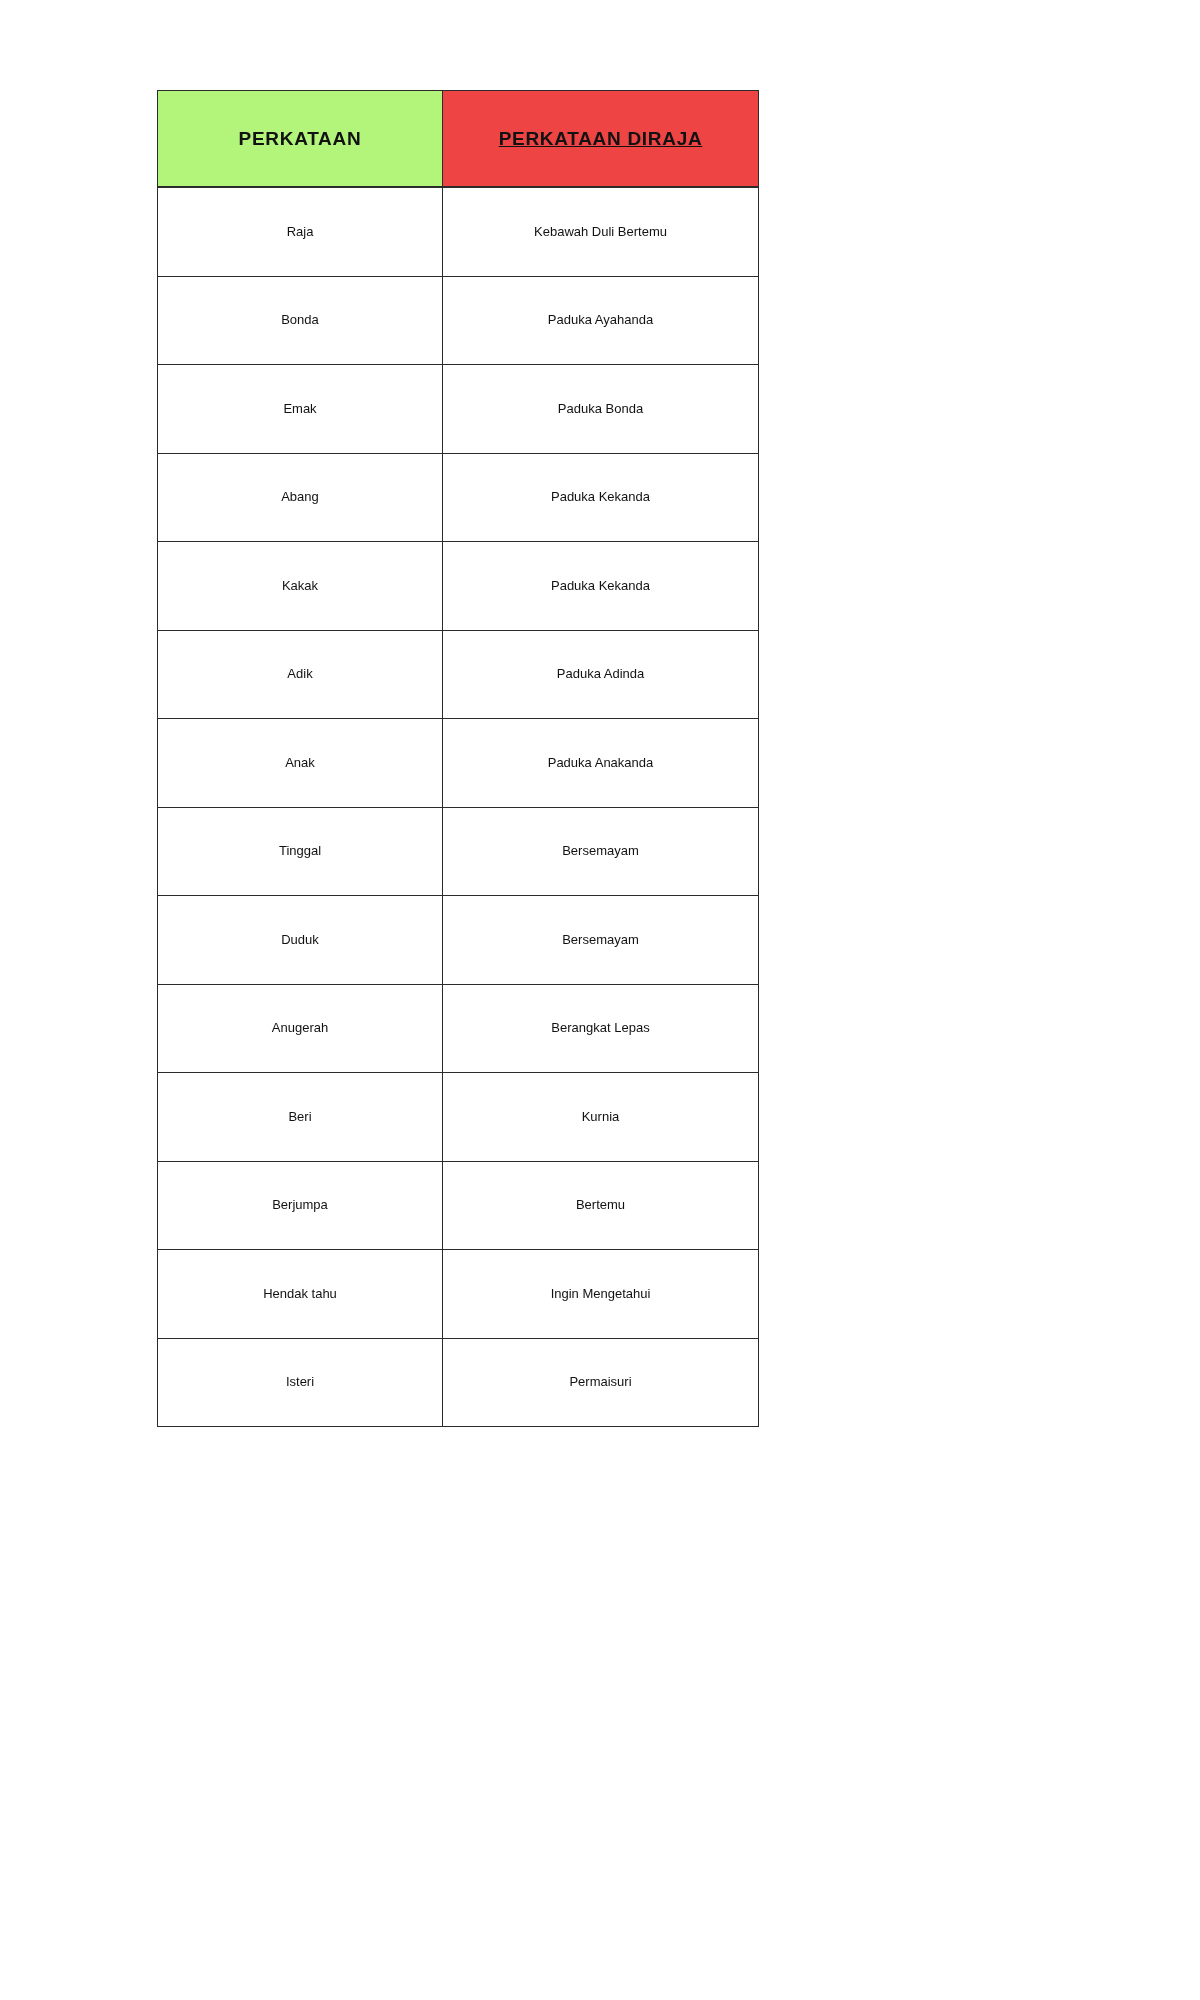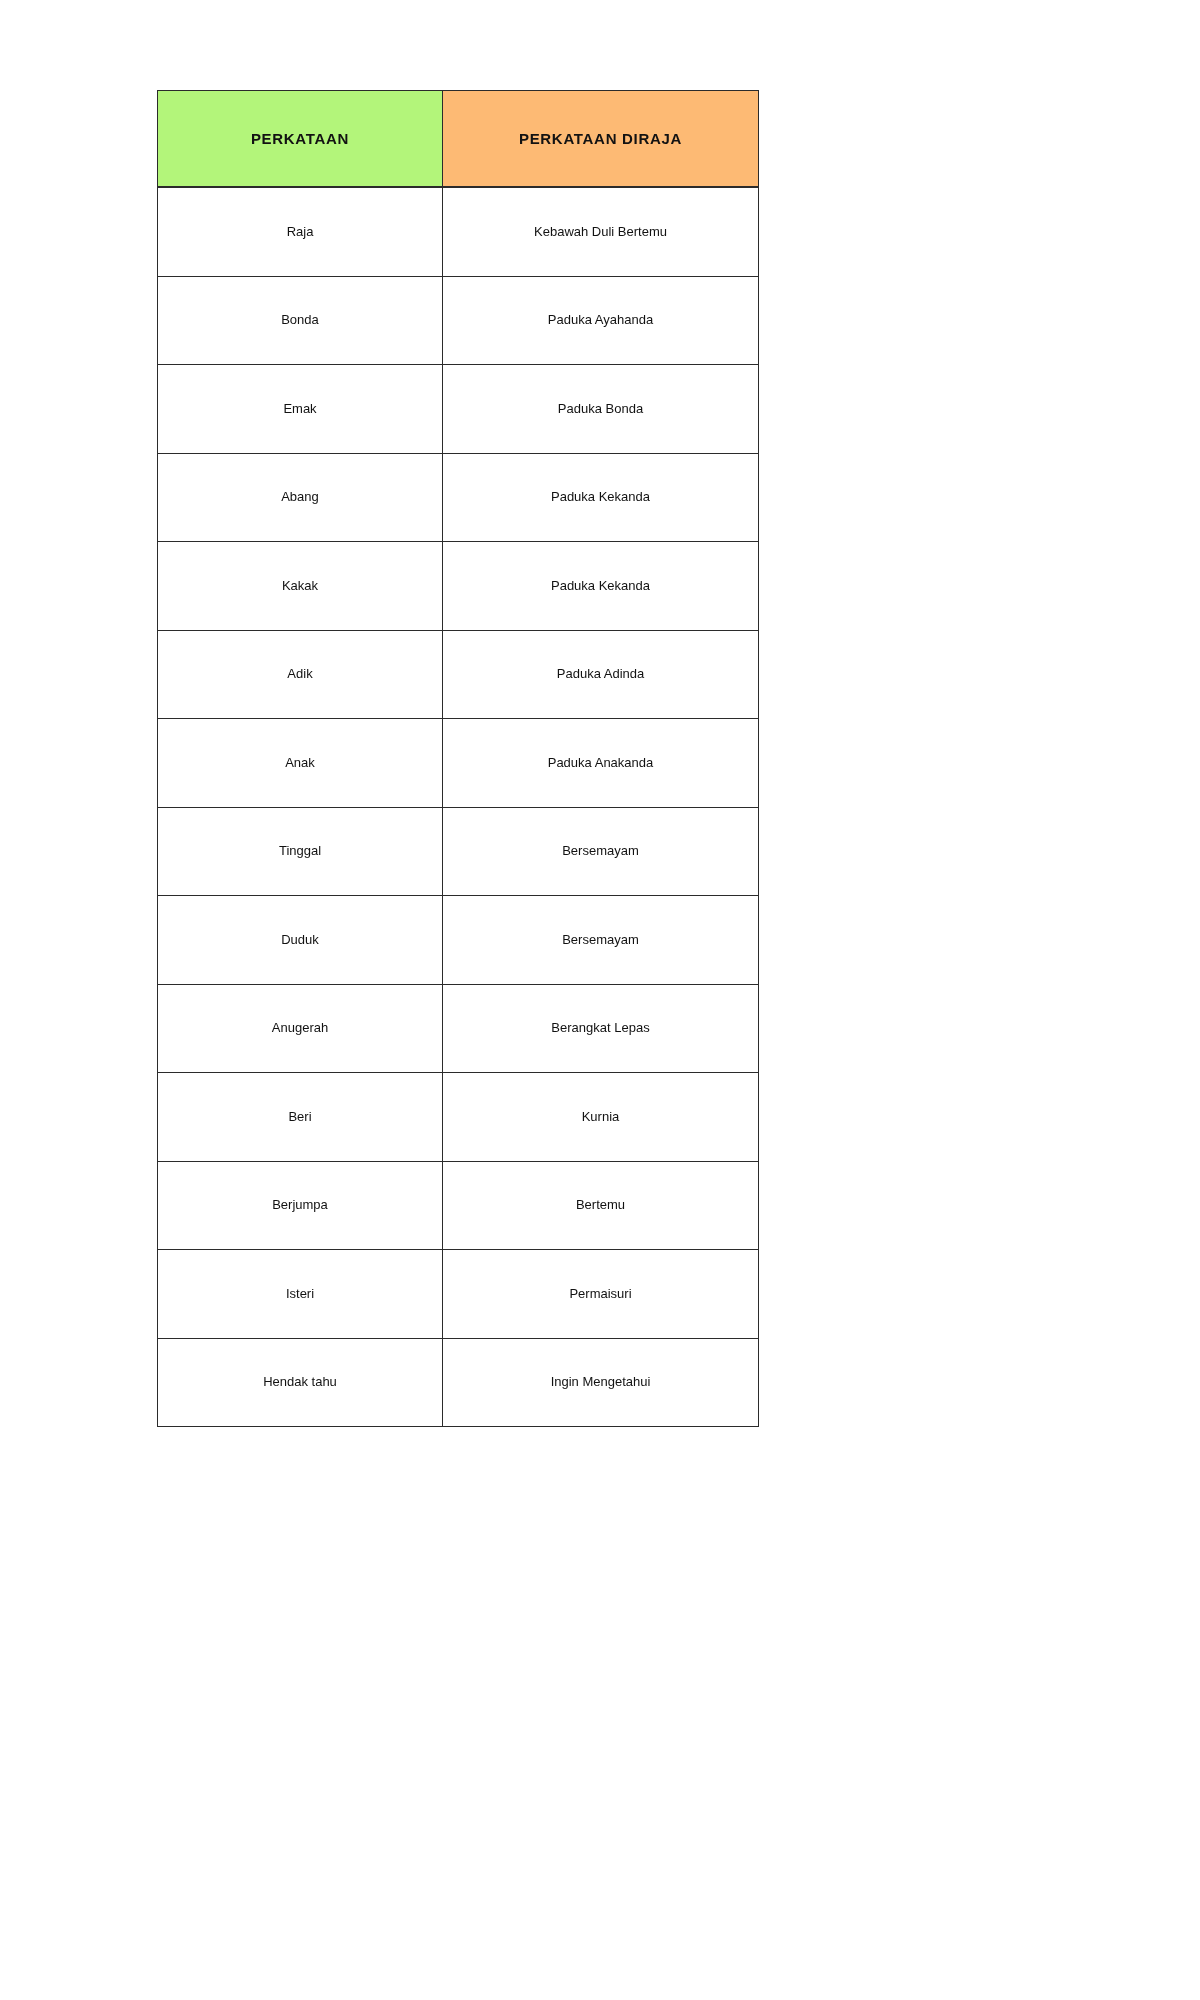--- a/index.html
+++ b/index.html
@@ -38,30 +38,31 @@
   table.vocab th,
   table.vocab td {
     border: 1.5px solid #2b2b2b;
     text-align: center;
     vertical-align: middle;
     padding: 0 8px;
     color: #121212;
   }
   table.vocab thead th {
     height: 95px;
-    font-size: 15px;
+    font-size: 19px;
     font-weight: 700;
     letter-spacing: 0.7px;
     border-bottom-width: 2.5px;
   }
   table.vocab thead th.head-left {
     background: #b3f57a;
   }
   table.vocab thead th.head-right {
-    background: #fdba74;
+    background: #ef4444;
+    text-decoration: underline;
   }
   table.vocab tbody td {
     height: 87.5px;
     font-size: 13px;
     font-weight: 400;
     line-height: 1.25;
     background: #ffffff;
   }
 </style>
 </head>
@@ -123,23 +124,23 @@
           </tr>
           <tr>
             <td>Beri</td>
             <td>Kurnia</td>
           </tr>
           <tr>
             <td>Berjumpa</td>
             <td>Bertemu</td>
           </tr>
           <tr>
+            <td>Hendak tahu</td>
+            <td>Ingin Mengetahui</td>
+          </tr>
+          <tr>
             <td>Isteri</td>
             <td>Permaisuri</td>
-          </tr>
-          <tr>
-            <td>Hendak tahu</td>
-            <td>Ingin Mengetahui</td>
           </tr>
         </tbody>
     </table>
   </div>
 </div>
 
 </body></html>

